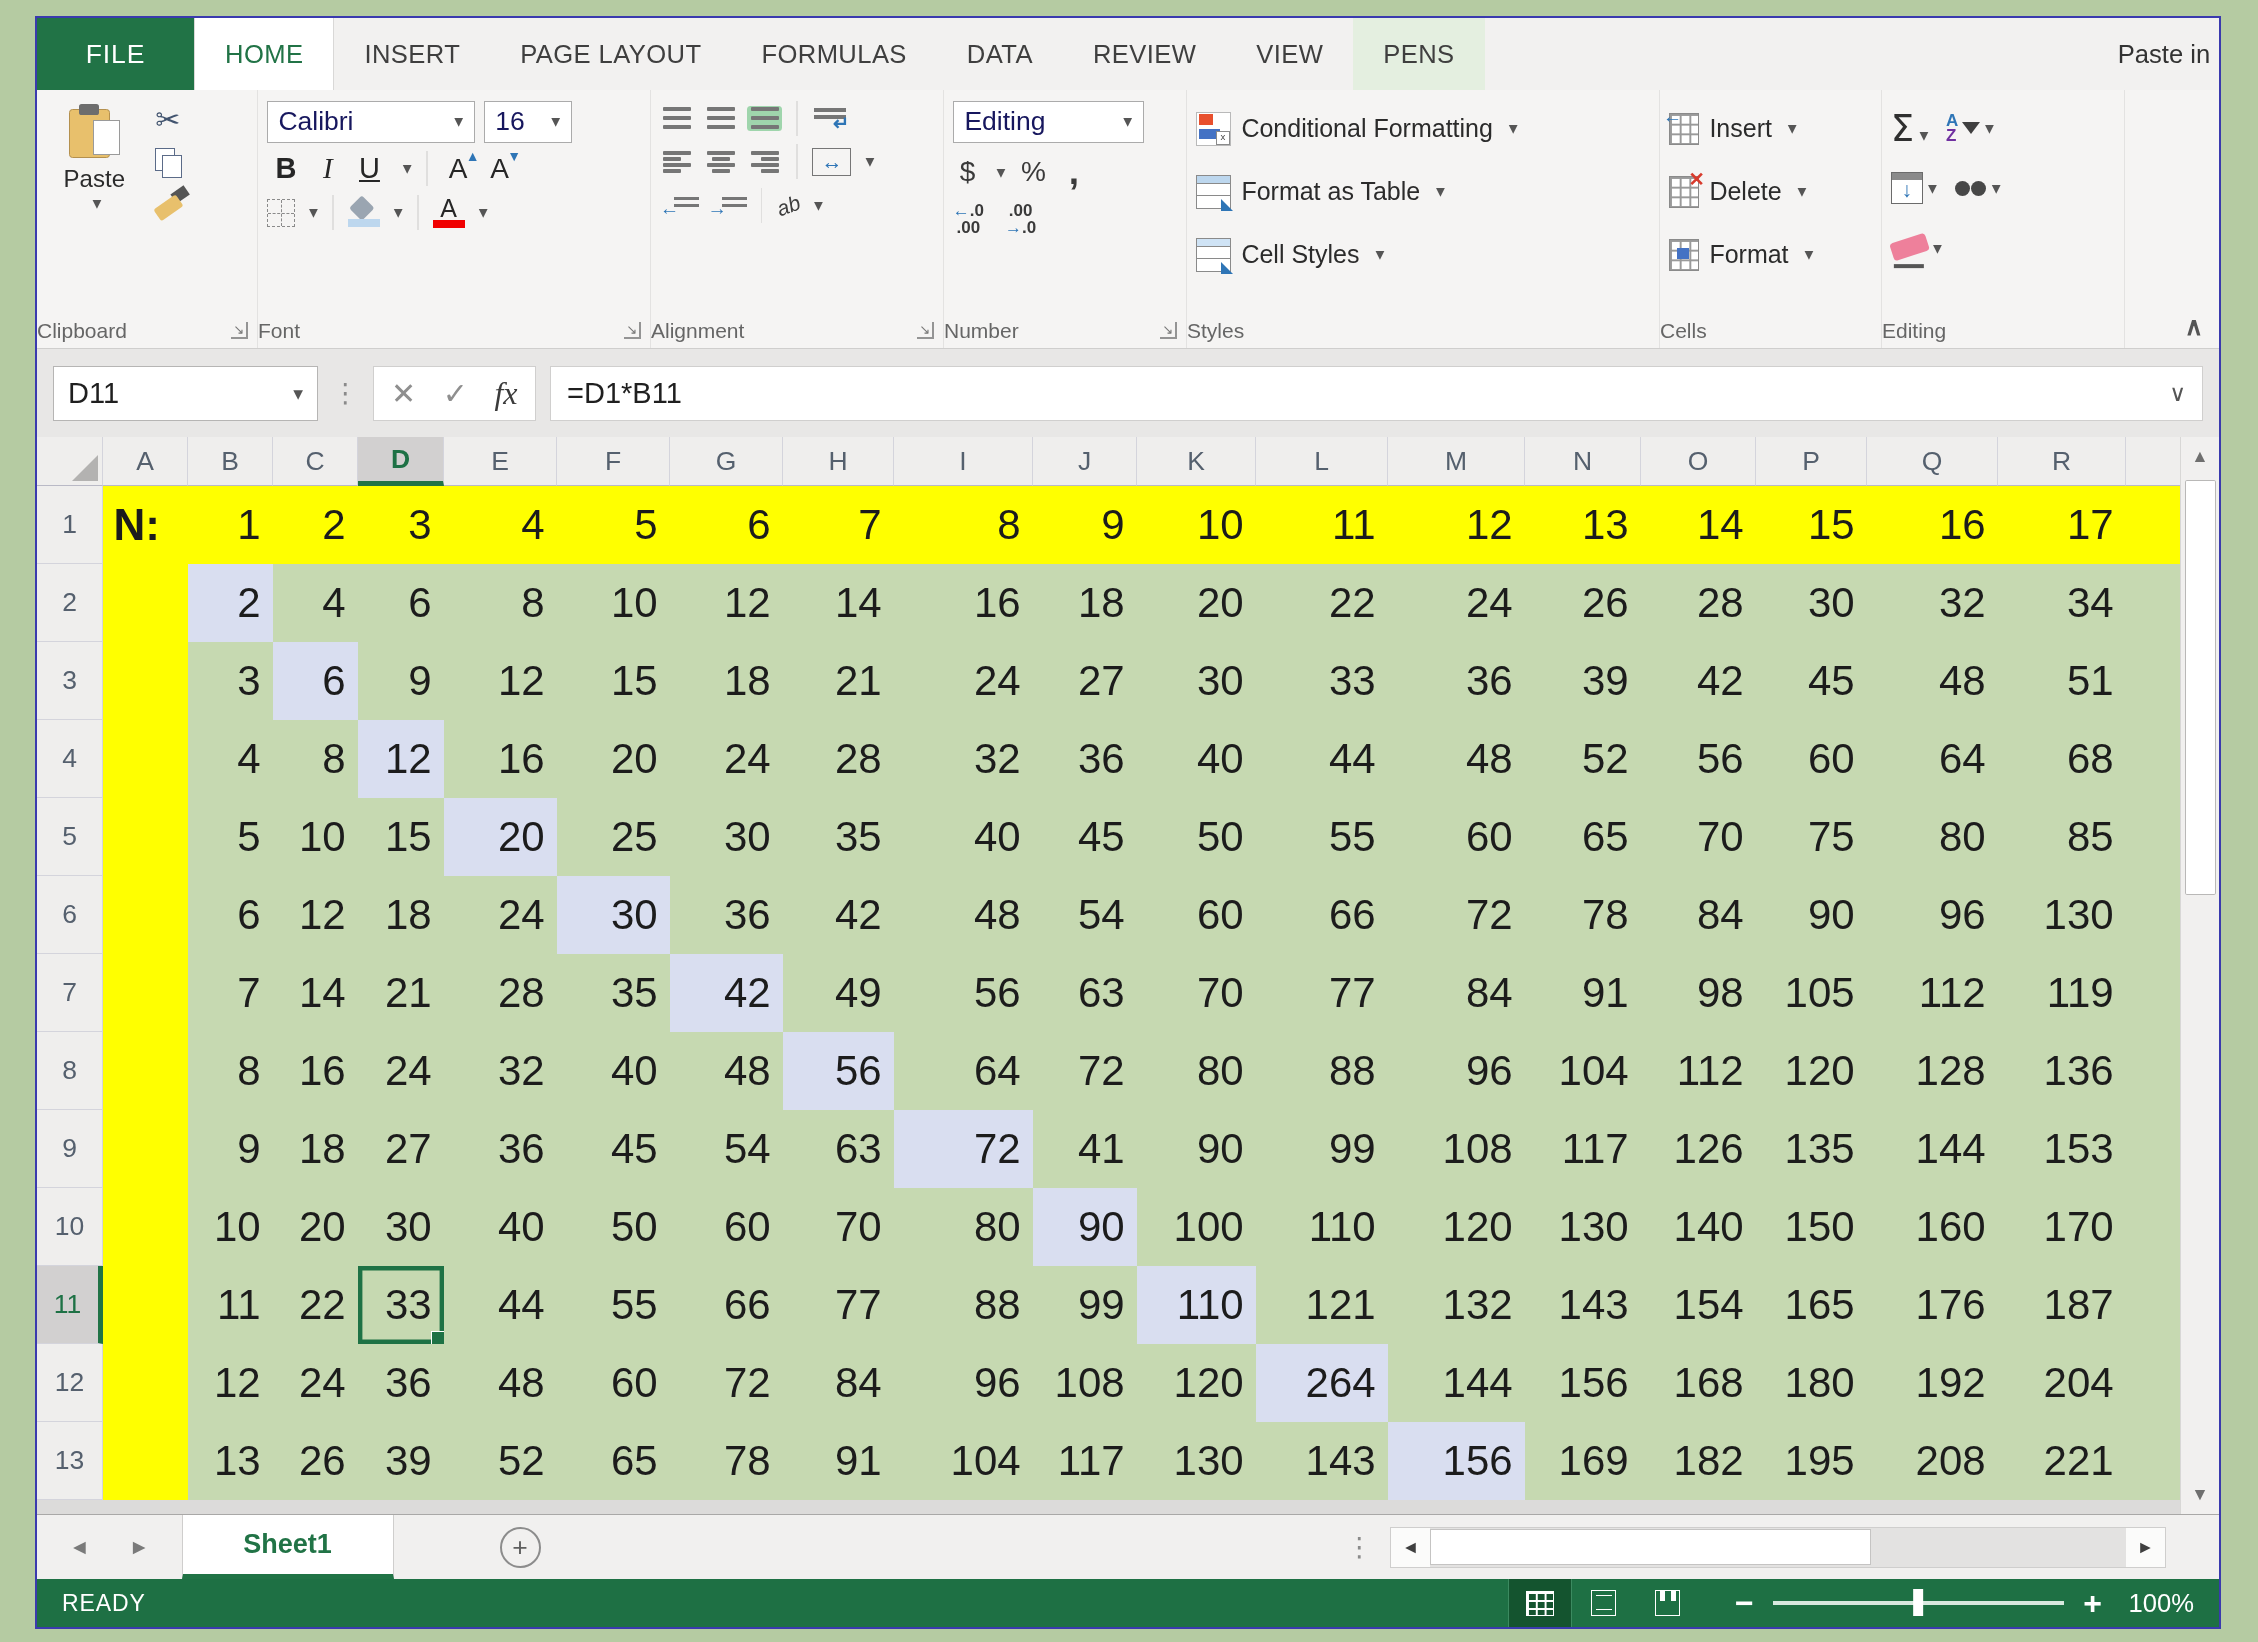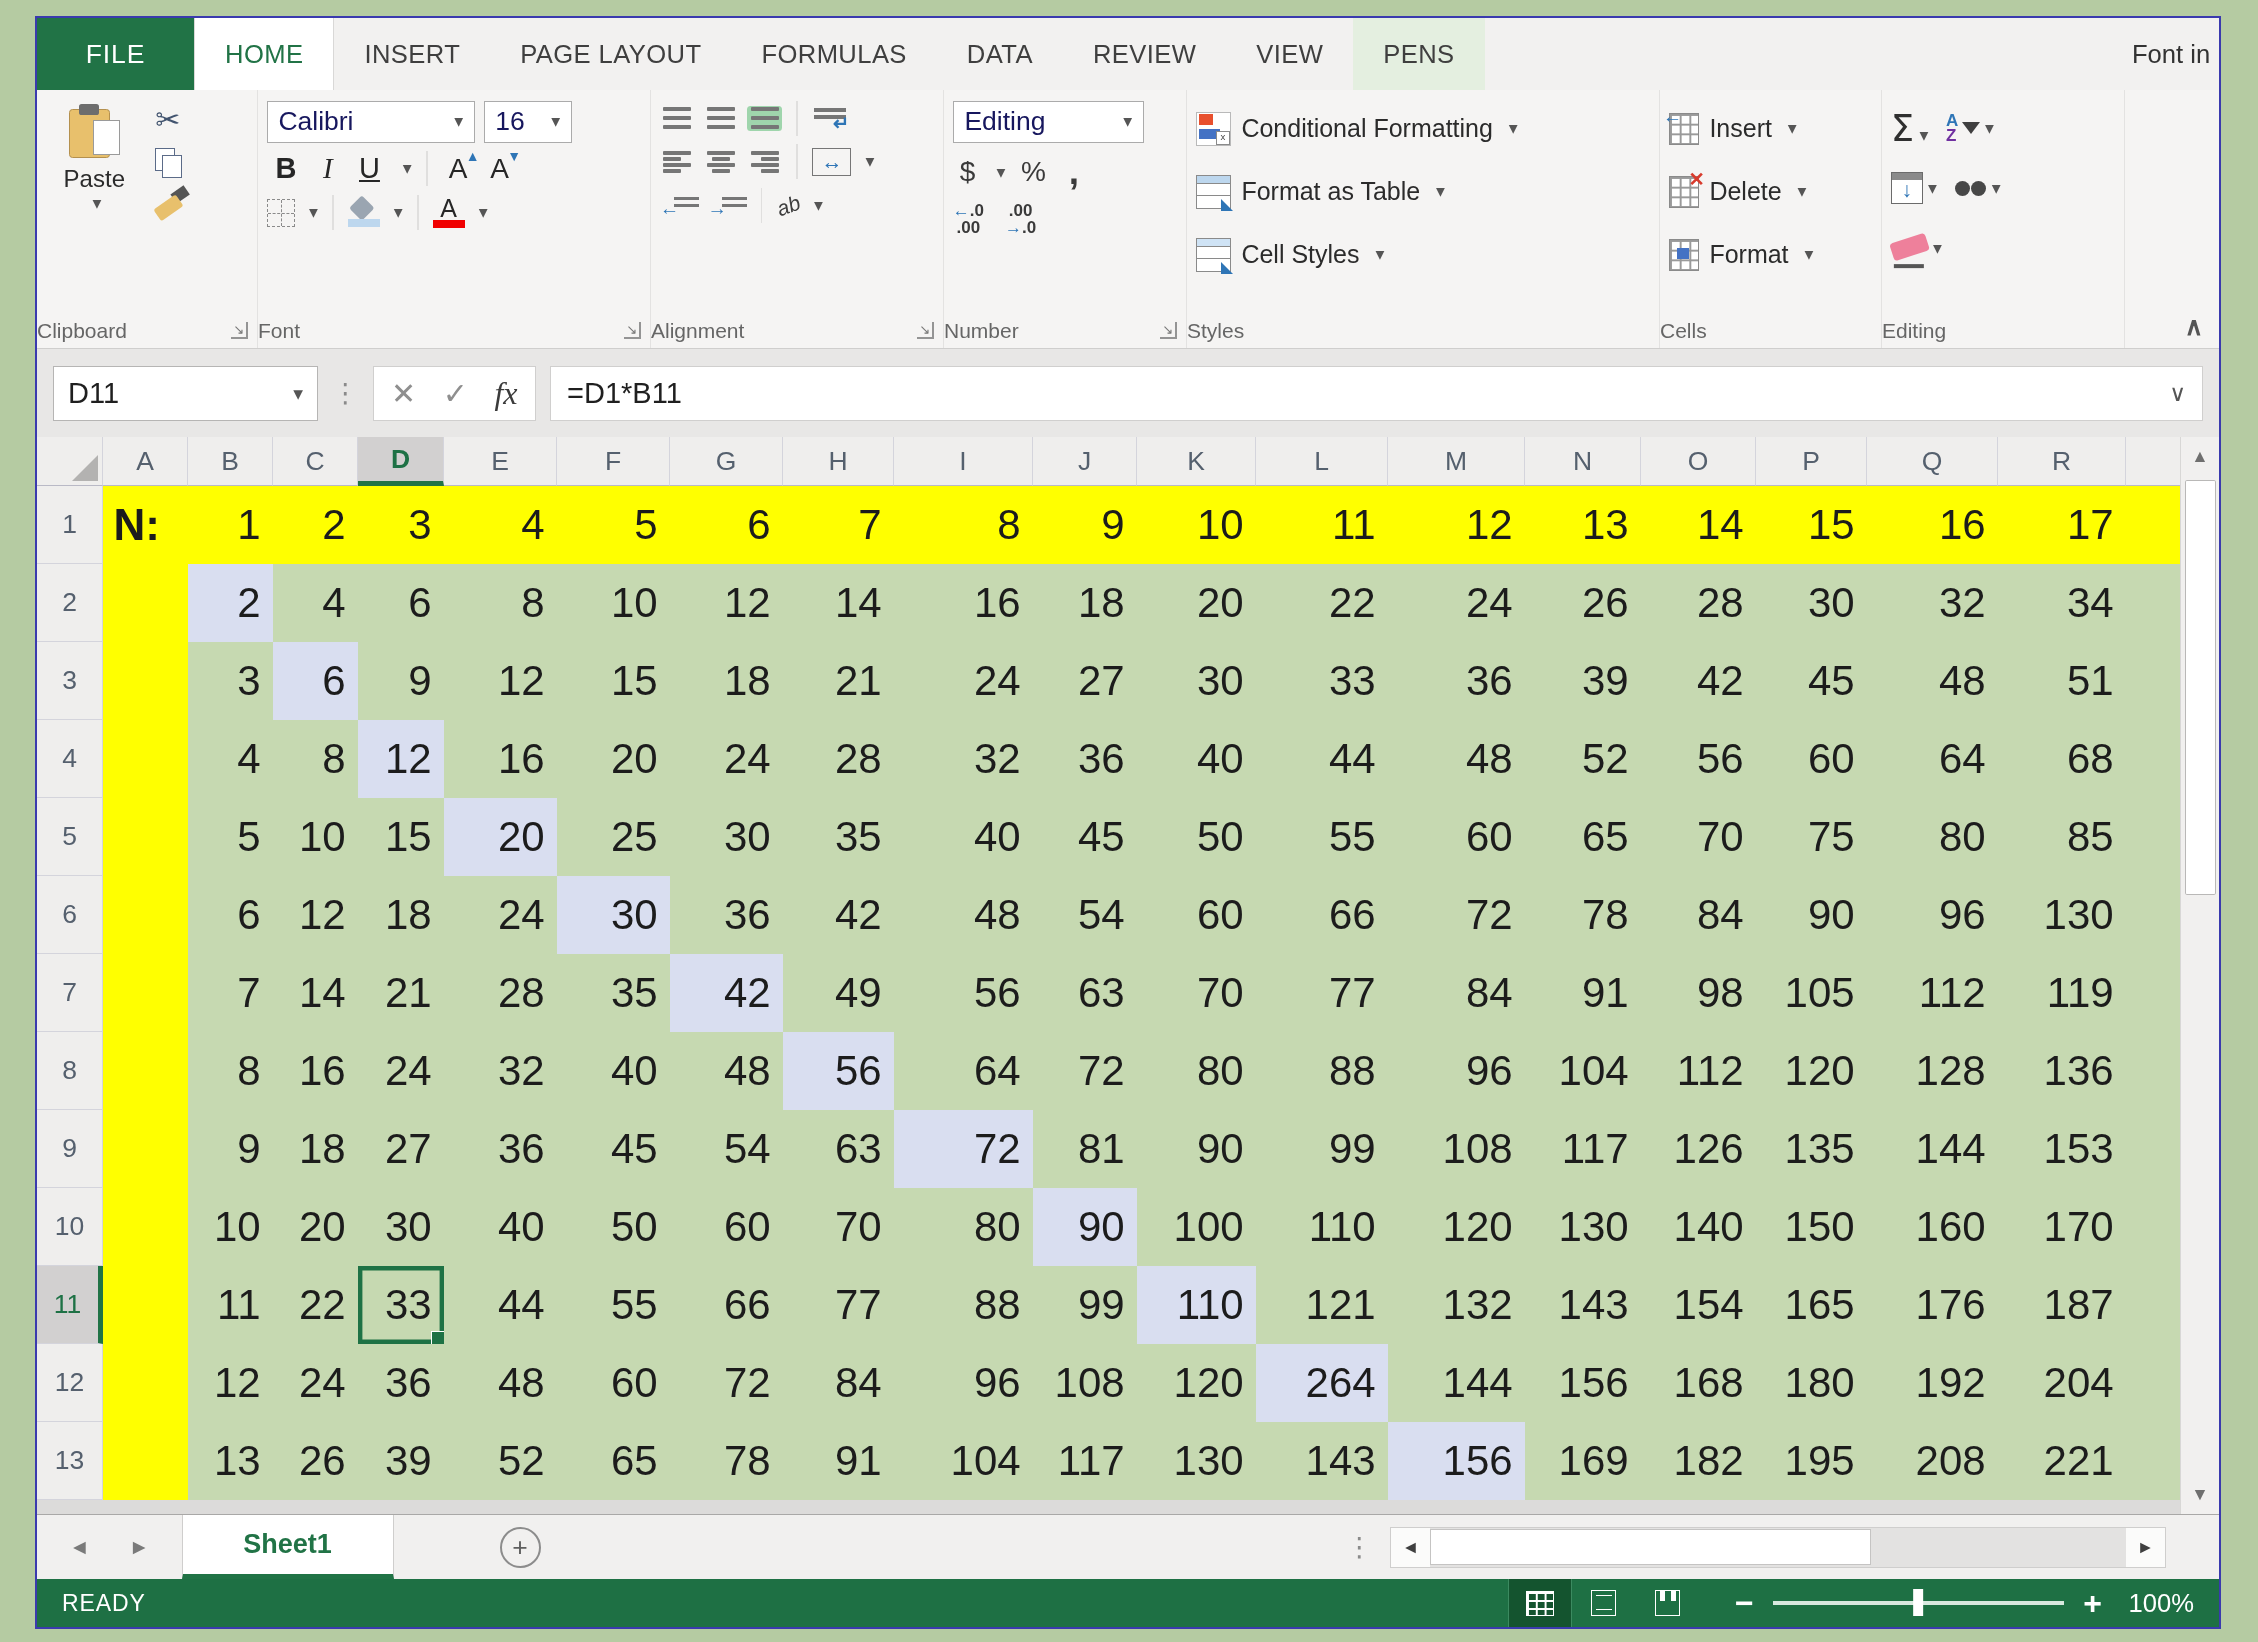--- a/index.html
+++ b/index.html
@@ -218,21 +218,21 @@
   <div class="tabbar">
     <div class="file-tab">FILE</div>
     <div class="tab active">HOME</div>
     <div class="tab">INSERT</div>
     <div class="tab">PAGE LAYOUT</div>
     <div class="tab">FORMULAS</div>
     <div class="tab">DATA</div>
     <div class="tab">REVIEW</div>
     <div class="tab">VIEW</div>
     <div class="tab pens">PENS</div>
-    <div class="signin">Font in</div>
+    <div class="signin">Paste in</div>
   </div>
 
   <div class="ribbon">
 
     <div class="group g-clip">
       <div class="paste">
         <div class="clipicon">
             <span class="board"></span>
             <span class="clip"></span>
             <span class="page"></span>
@@ -693,21 +693,21 @@
           <div class="rowhdr">9</div>
           <div class="cell colA" style="width: 85px;"></div>
           <div class="cell" style="width: 85px;">9</div>
           <div class="cell" style="width: 85px;">18</div>
           <div class="cell" style="width: 86px;">27</div>
           <div class="cell" style="width: 113px;">36</div>
           <div class="cell" style="width: 113px;">45</div>
           <div class="cell" style="width: 113px;">54</div>
           <div class="cell" style="width: 111px;">63</div>
           <div class="cell hl" style="width: 139px;">72</div>
-          <div class="cell" style="width: 104px;">81</div>
+          <div class="cell" style="width: 104px;">41</div>
           <div class="cell" style="width: 119px;">90</div>
           <div class="cell" style="width: 132px;">99</div>
           <div class="cell" style="width: 137px;">108</div>
           <div class="cell" style="width: 116px;">117</div>
           <div class="cell" style="width: 115px;">126</div>
           <div class="cell" style="width: 111px;">135</div>
           <div class="cell" style="width: 131px;">144</div>
           <div class="cell" style="width: 128px;">153</div>
           <div class="cell" style="width: 141px;">162</div>
         </div>

